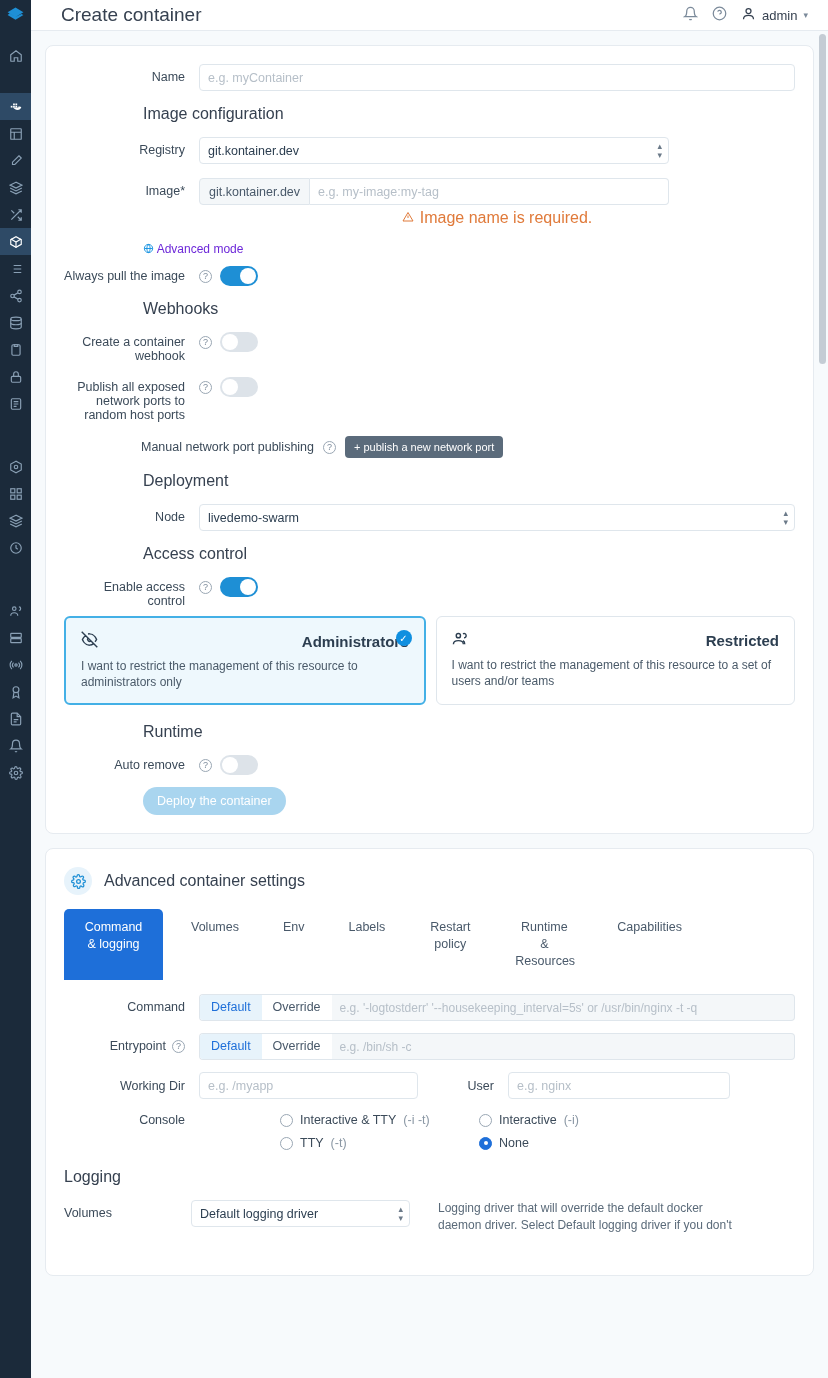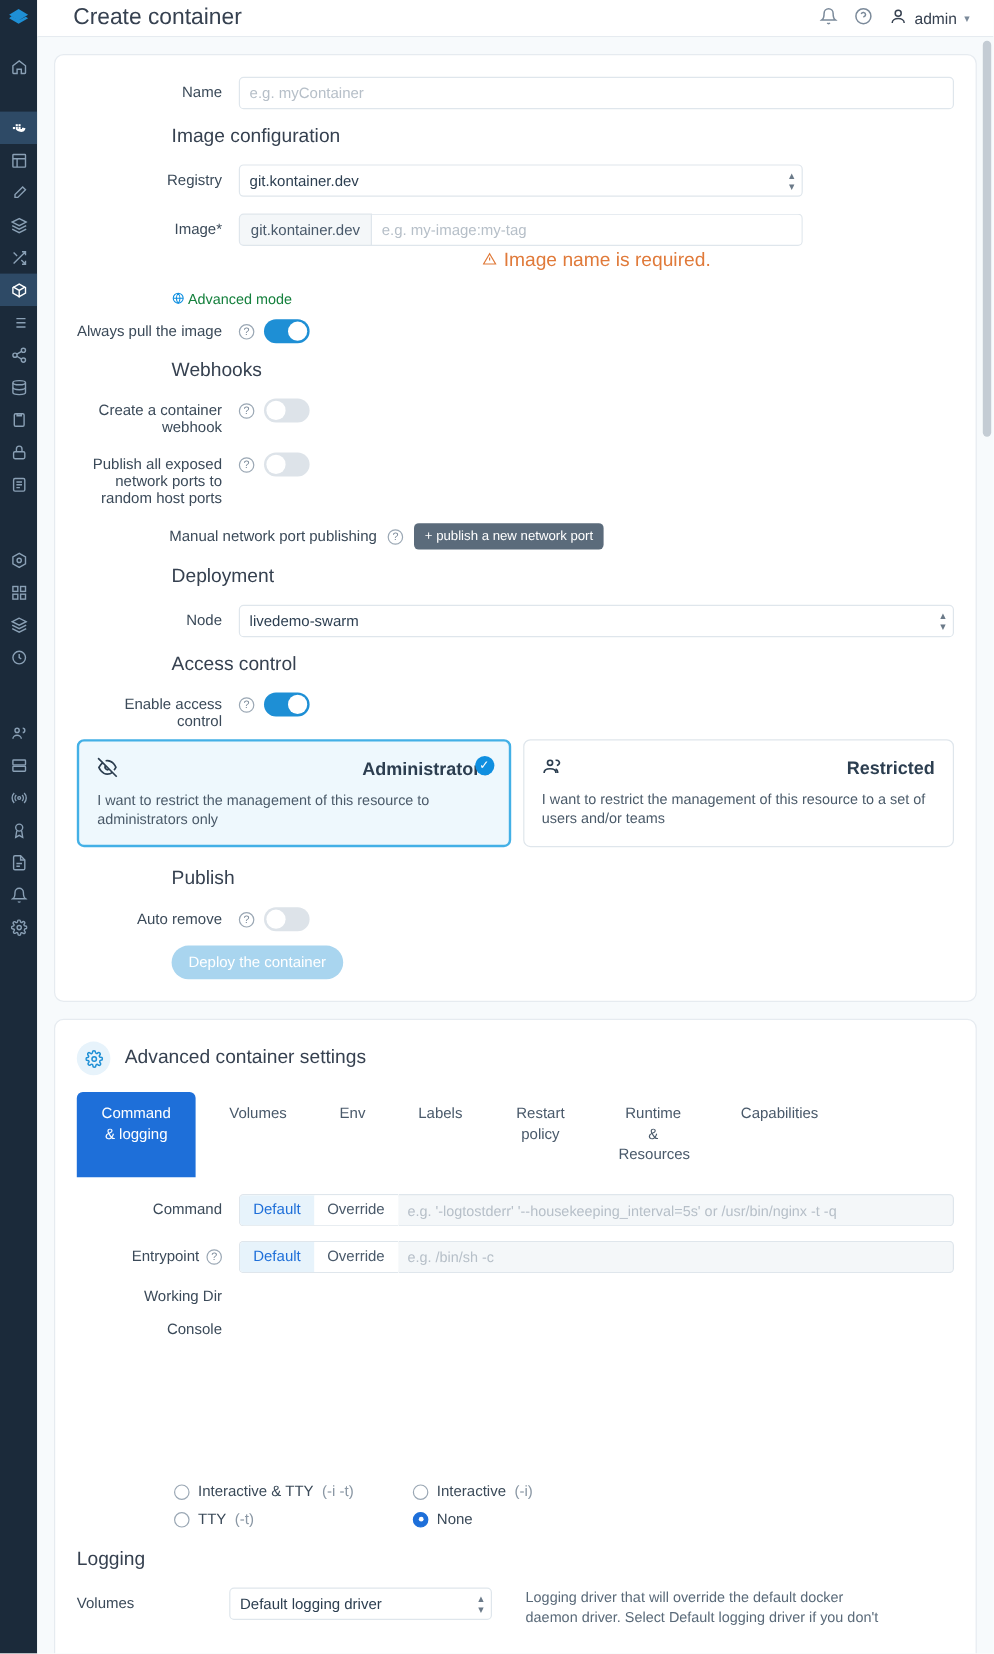--- a/index.html
+++ b/index.html
@@ -71,21 +71,21 @@
   .sel-wrap { position:relative; display:inline-block; }
   .sel-wrap .caret { position:absolute; right:7px; top:50%; transform:translateY(-50%); pointer-events:none; color:#6b7a89; font-size:9px; line-height:1; }
   .sel-wrap .caret span { display:block; }
 
   h3.sec {
     font-size:16px; font-weight:400; color:#364150;
     margin:4px 0 14px 0; padding-left:0;
   }
   .sec-wrap { padding-left:79px; }
 
-  .link-blue { color:#15803d; font-size:12px; text-decoration:none; cursor:pointer; }
+  .link-blue { color:#6d28d9; font-size:12px; text-decoration:none; cursor:pointer; }
 
   .help {
     display:inline-flex; align-items:center; justify-content:center;
     width:13px; height:13px; border-radius:50%;
     border:1px solid #9aa7b4; color:#7b8a9a; font-size:9px;
     margin-right:8px; vertical-align:middle;
   }
 
   
   .toggle { width:38px; height:20px; border-radius:10px; position:relative; display:inline-block; cursor:pointer; }
@@ -514,21 +514,21 @@
                 <path d="M17 11a3 3 0 1 0-1.5-5.6M18 20c0-2.6-1-4.1-2.5-4.8"></path>
               </svg>
           </span>
           <span>Restricted</span>
         </div>
         <div class="ac-desc">I want to restrict the management of this resource to a set of users and/or teams</div>
       </div>
     </div>
 
     <div class="sec-wrap" style="margin-top:18px;">
-      <h3 class="sec">Publish</h3>
+      <h3 class="sec">Runtime</h3>
     </div>
 
     <div class="row" style="align-items:center;">
       <div class="lbl" style="padding-top:0;">Auto remove</div>
       <div class="ctl" style="display:flex;align-items:center;margin-left:-56px;">
         <span class="help" style="margin-left:56px;">?</span>
         <span class="toggle off">
             <span class="knob"></span>
           </span>
       </div>
@@ -581,23 +581,28 @@
         <div class="seg" style="border-radius:4px 0 0 4px;border-right:none;">
           <div class="opt active">Default</div>
           <div class="opt">Override</div>
         </div>
         <div class="seg-input">e.g. /bin/sh -c</div>
       </div>
     </div>
 
     <div class="row" style="margin-bottom:14px;align-items:center;">
       <div class="lbl" style="padding-top:0;">Working Dir</div>
-    </div>
-
-    <div class="row" style="margin-bottom:18px;flex-direction:column;">
+      <div class="ctl" style="display:flex;align-items:center;gap:0;">
+        <input class="txt" style="width: 219px;" value="" placeholder="e.g. /myapp">
+        <span style="width:62px;text-align:right;padding-right:14px;font-size:12.5px;color:#3b4a59;margin-left:28px;">User</span>
+        <input class="txt" style="width: 222px;" value="" placeholder="e.g. nginx">
+      </div>
+    </div>
+
+    <div class="row" style="margin-bottom:18px;">
       <div class="lbl" style="padding-top:0;">Console</div>
       <div class="ctl" style="display:flex;flex-wrap:wrap;row-gap:9px;max-width:420px;margin-left:81px;">
         <div class="radio-line" style="width:199px;">
           <span class="radio"></span>
           <span>Interactive &amp; TTY</span>
           <span class="dim">(-i -t)</span>
         </div>
         <div class="radio-line">
           <span class="radio"></span>
           <span>Interactive</span>

